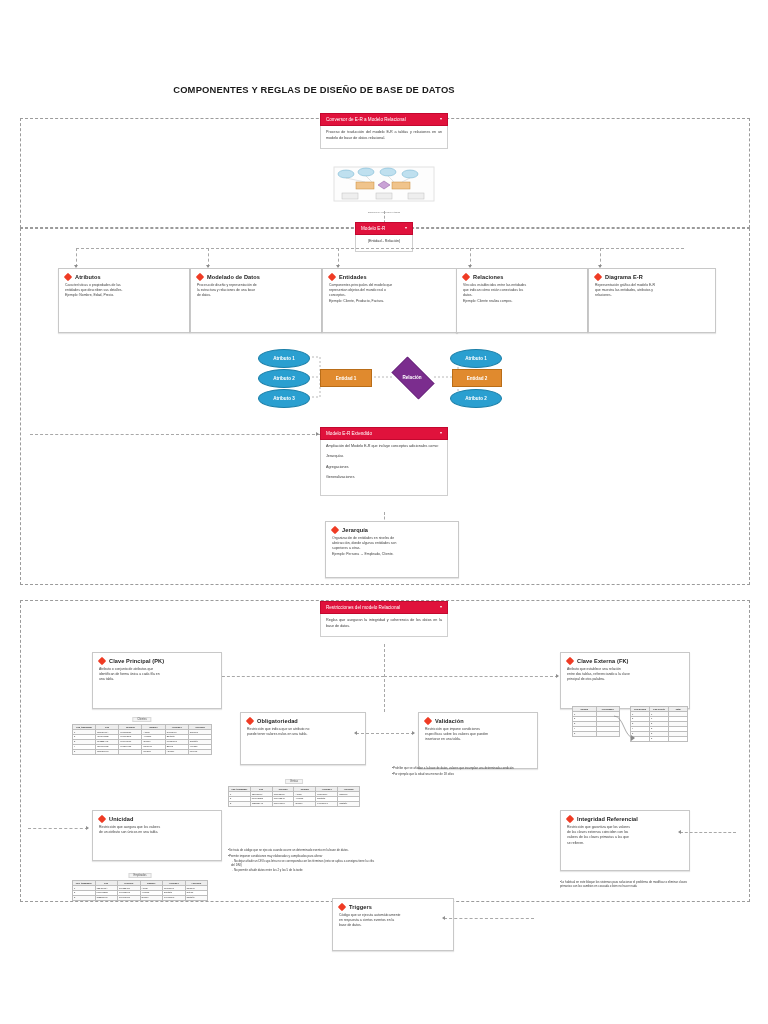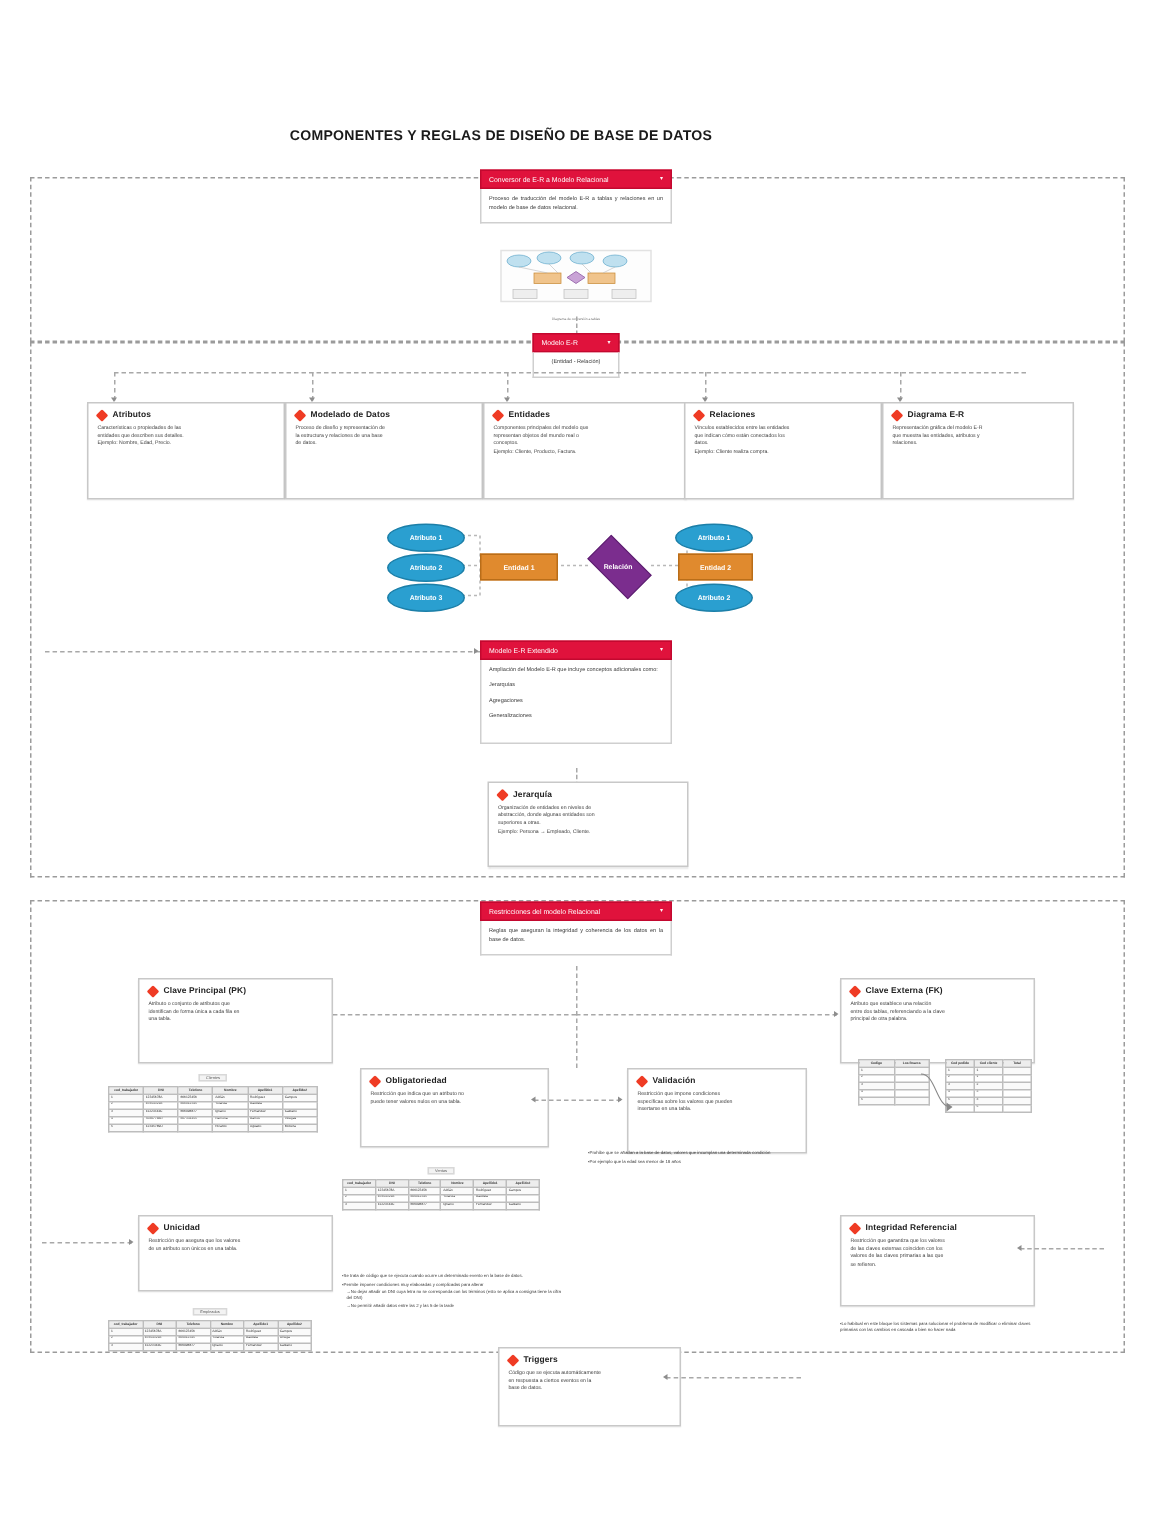--- a/index.html
+++ b/index.html
@@ -7,21 +7,21 @@
     width:768px;height:1024px;position:relative;overflow:hidden;
     background:#ffffff;
     font-family:"Liberation Sans", sans-serif;
     color:#222;
   }
   .canvas{position:absolute;left:0;top:0;width:768px;height:1024px;}
 
   
   .title{
     position:absolute;left:0;top:84px;width:628px;text-align:center;
-    font-size:9.4px;font-weight:bold;letter-spacing:.2px;color:#1a1a1a;margin-left:20px;
+    font-size:9.4px;font-weight:bold;letter-spacing:.2px;color:#1a1a1a;
   }
 
   
   .frame{position:absolute;border:1px dashed #9b9b9b;background:transparent;}
 
   
   .rednode{position:absolute;}
   .rednode .bar{
     background:#e0123c;color:#fff;border:1px solid #c3082f;
     font-size:4.6px;padding:3px 5px;display:flex;align-items:center;

